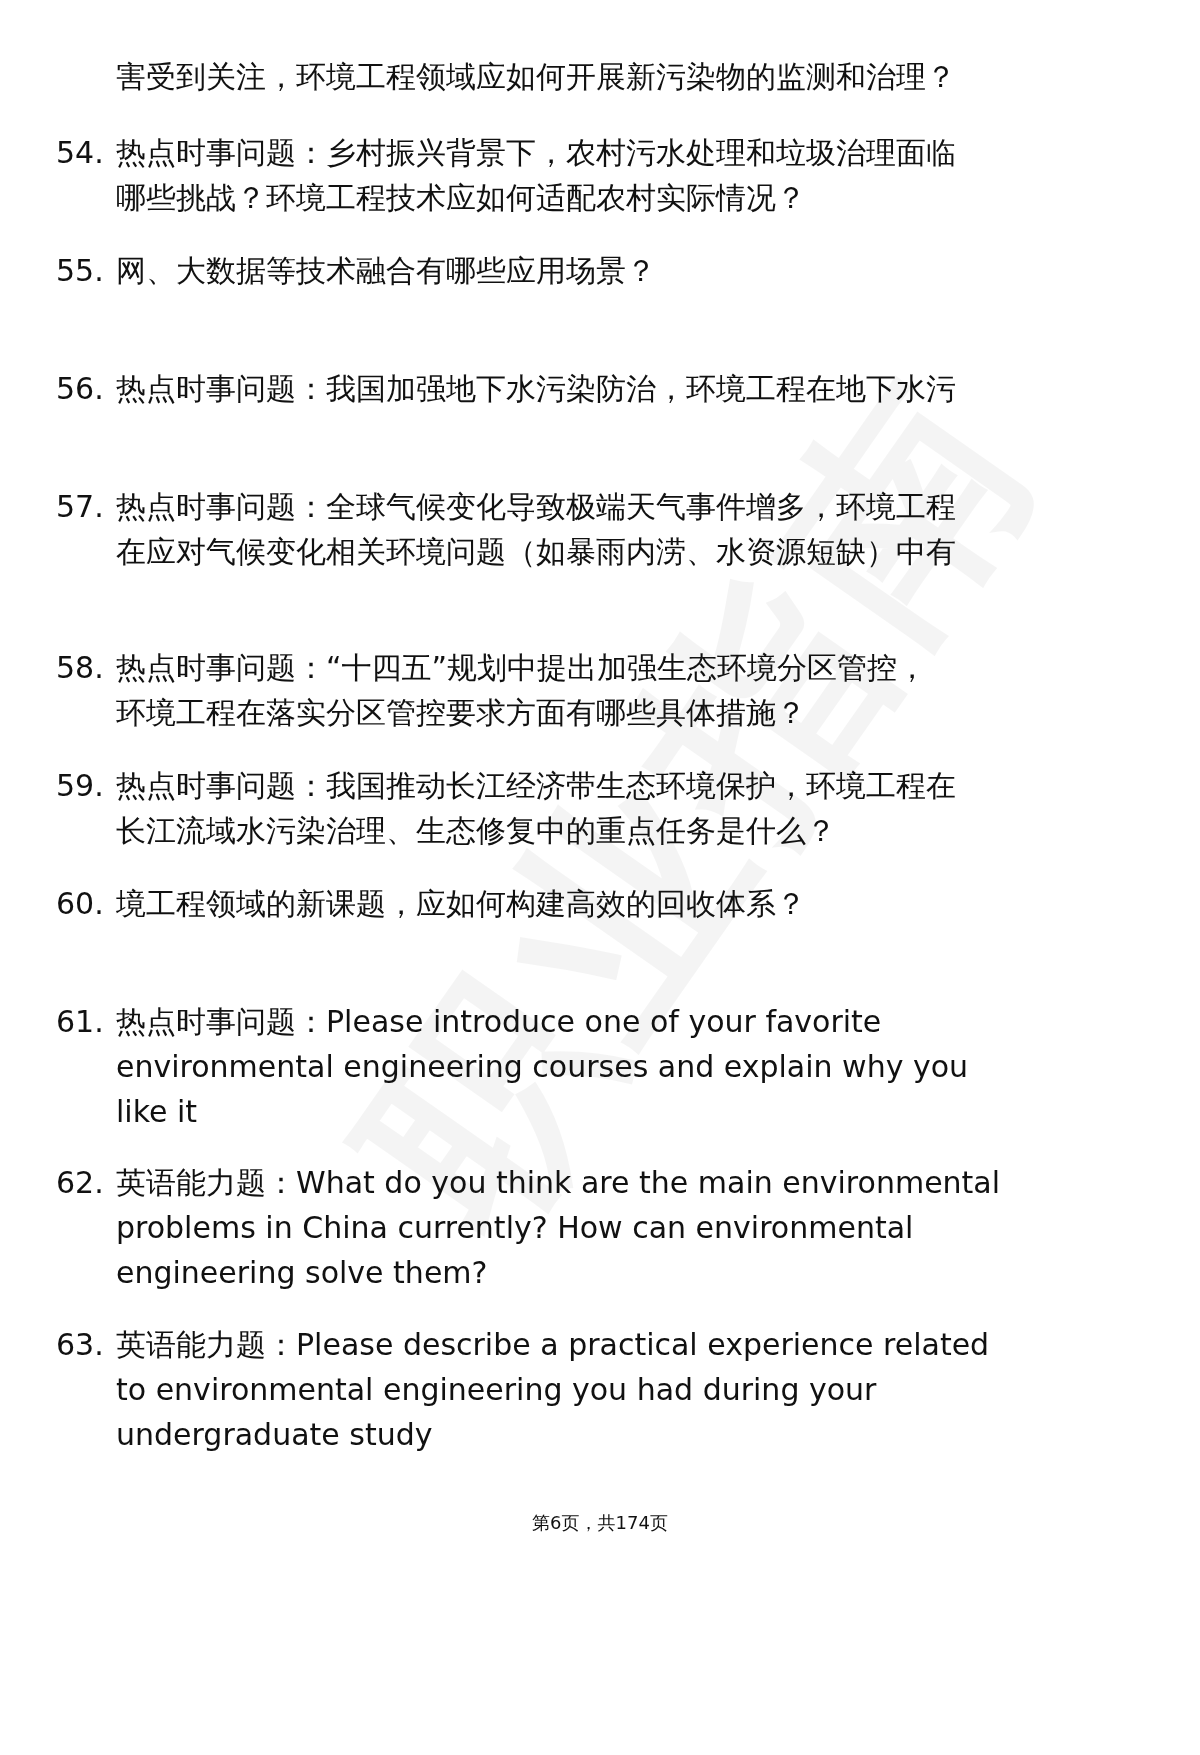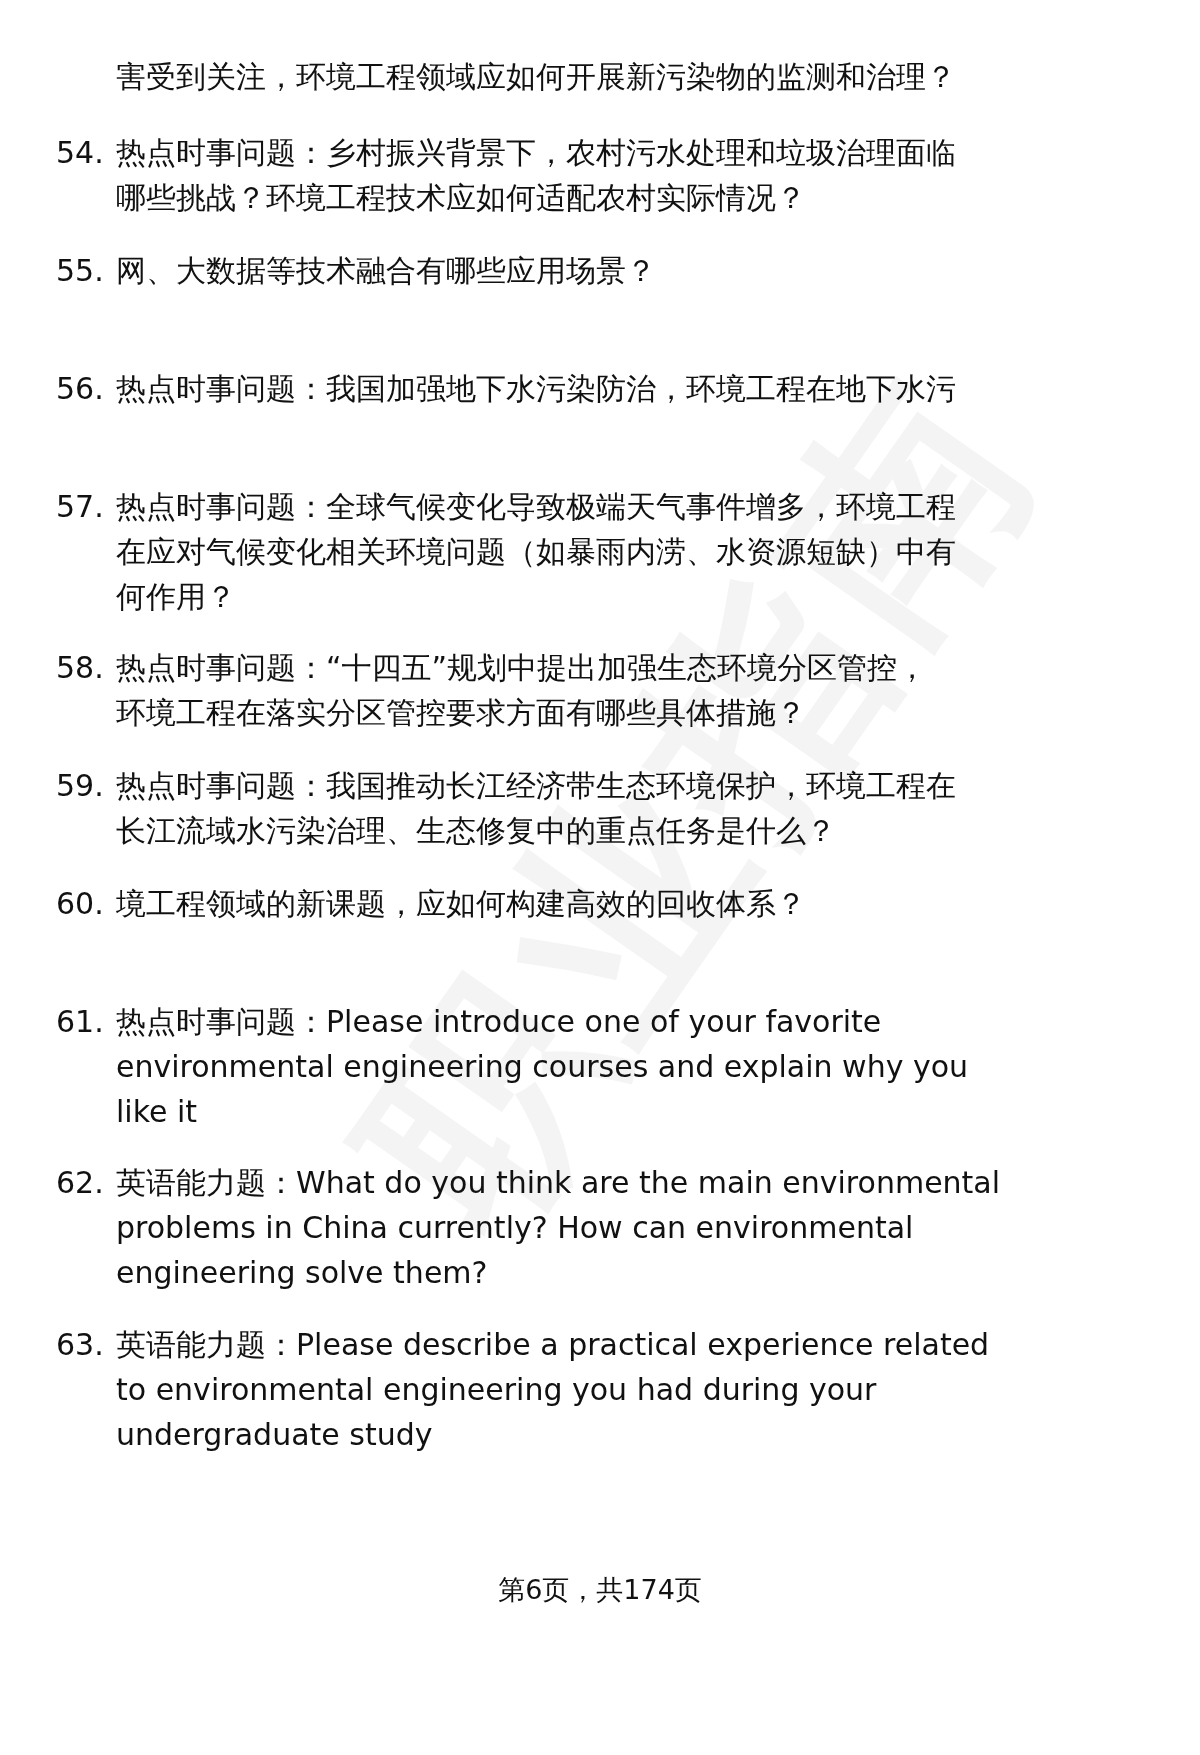--- a/index.html
+++ b/index.html
@@ -9,22 +9,22 @@
   .watermark { position:absolute; left:260px; top:420px; width:760px; height:760px;
                pointer-events:none; z-index:0; }
   .wm-text { position:absolute; font-size:230px; font-weight:700; color:rgba(0,0,0,0.045);
              transform:rotate(-55deg); white-space:nowrap; left:-40px; top:230px;
              letter-spacing:10px; }
   .content { position:absolute; left:0; top:0; width:1200px; z-index:1; }
   .q { position:absolute; left:0; width:1200px; }
   .num { position:absolute; left:56px; font-size:30px; line-height:45px; }
   .lines { position:absolute; left:116px; width:1060px; }
   .line { font-size:30px; line-height:45px; white-space:nowrap; height:45px; }
-  .footer { position:absolute; top:1570px; left:0; width:1200px; text-align:center;
-            font-size:27px; line-height:40px; }
+  .footer { position:absolute; top:1503px; left:0; width:1200px; text-align:center;
+            font-size:18px; line-height:40px; }
 </style>
 </head>
 <body>
 
 <div class="page">
 
   <div class="watermark">
     <div class="wm-text">职业指南</div>
   </div>
 
@@ -56,21 +56,20 @@
       <div class="lines">
         <div class="line">热点时事问题：我国加强地下水污染防治，环境工程在地下水污</div>
       </div>
     </div>
 
     <div class="q" style="top:484px;">
       <div class="num">57.</div>
       <div class="lines">
         <div class="line">热点时事问题：全球气候变化导致极端天气事件增多，环境工程</div>
         <div class="line">在应对气候变化相关环境问题（如暴雨内涝、水资源短缺）中有</div>
-        <div class="line">何作用？</div>
       </div>
     </div>
 
     <div class="q" style="top:645px;">
       <div class="num">58.</div>
       <div class="lines">
         <div class="line">热点时事问题：“十四五”规划中提出加强生态环境分区管控，</div>
         <div class="line">环境工程在落实分区管控要求方面有哪些具体措施？</div>
       </div>
     </div>

